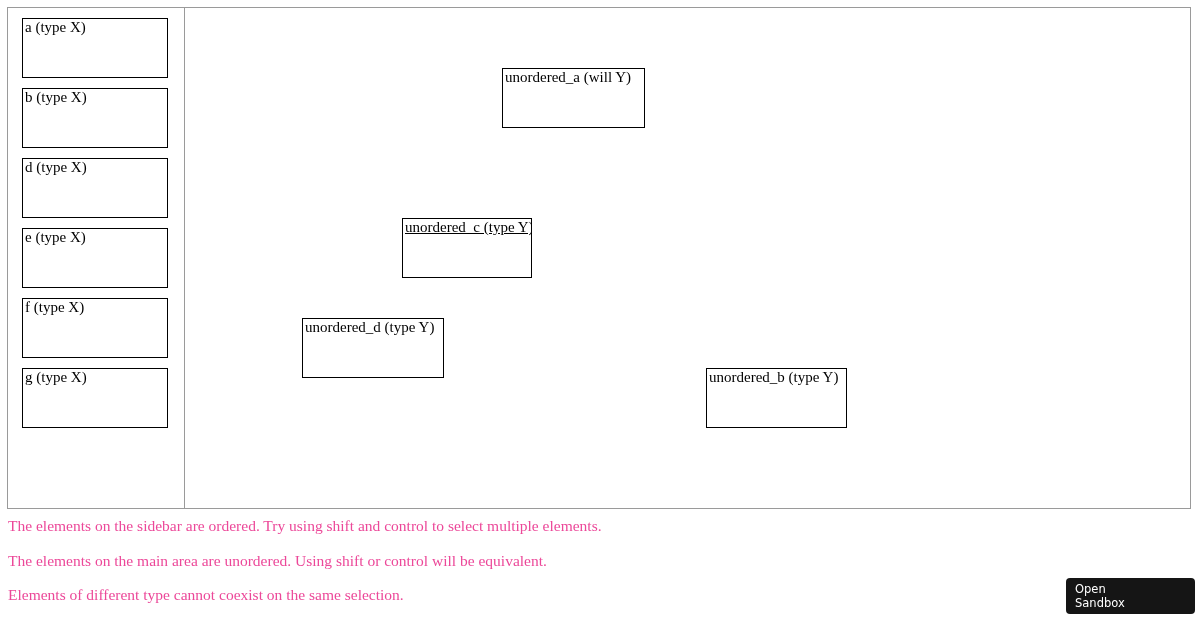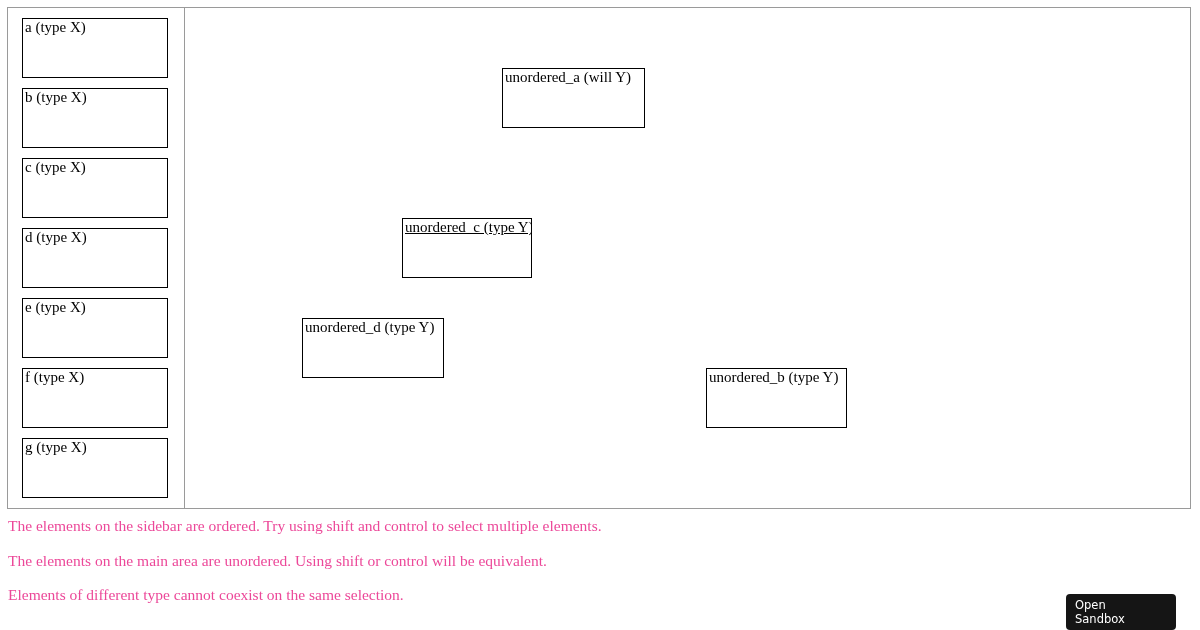--- a/index.html
+++ b/index.html
@@ -101,46 +101,44 @@
     margin: 0 0 19px 0;
     color: #ec4899;
     white-space: nowrap;
   }
 
   
   #open-sandbox {
     position: absolute;
     left: 1066px;
     top: 578px;
-    width: 110px;
+    width: 129px;
     height: 36px;
     background: #151515;
     border-radius: 4px;
     box-sizing: border-box;
     padding: 4px 0 0 9px;
     color: #ffffff;
     font-family: "DejaVu Sans", "Liberation Sans", sans-serif;
     font-size: 11.5px;
     line-height: 14px;
     cursor: pointer;
     user-select: none;
-    margin-top: 16px;
   }
   #open-sandbox span { display: block; }
 </style>
 </head>
 <body>
 
 <div id="widget">
 
   <div id="sidebar">
     <div id="sidebar-list">
         <div class="side-item">a (type X)</div>
         <div class="side-item">b (type X)</div>
-        <div class="side-item">c (type X)</div>
         <div class="side-item">d (type X)</div>
         <div class="side-item">e (type X)</div>
         <div class="side-item">f (type X)</div>
         <div class="side-item">g (type X)</div>
       </div>
   </div>
 
   <div id="main">
       <div class="free-item" style="left: 317px; top: 60px; width: 143px;">unordered_a (will Y)</div>
       <div class="free-item" style="left: 217px; top: 210px; width: 130px; text-decoration: underline;">unordered_c (type Y)</div>

